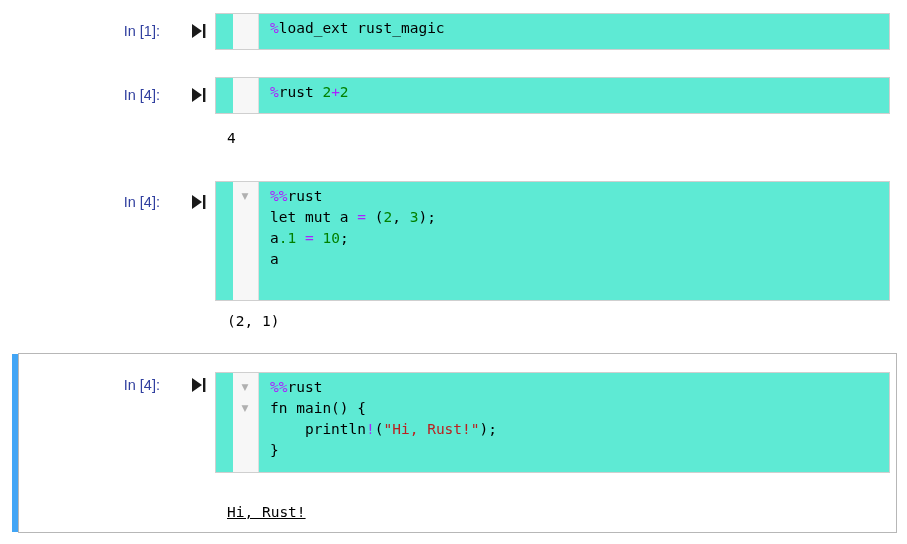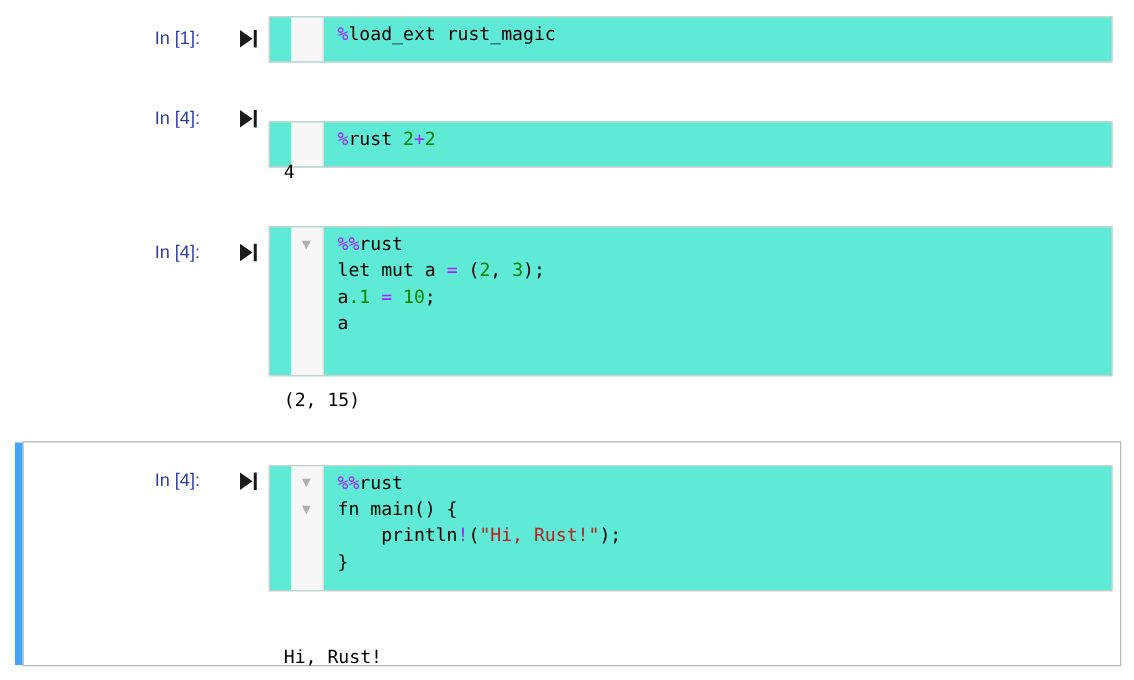--- a/index.html
+++ b/index.html
@@ -157,21 +157,21 @@
     </div>
     <div class="cell" style="left: 0px; top: 0px; height: 544px; pointer-events: none;">
       <div class="cell-inner">
         <div class="prompt" style="top: 85px;">In [4]:</div>
         <div class="run-icon" style="top: 85px; pointer-events: auto;">
           <svg width="18" height="20" viewBox="0 0 18 20" xmlns="http://www.w3.org/2000/svg">
             <path d="M2 3 L12 10 L2 17 Z" fill="#1a1a1a"></path>
             <rect x="13" y="3" width="2.4" height="14" fill="#1a1a1a"></rect>
           </svg>
         </div>
-        <div class="input-box" style="top: 77px; height: 37px; pointer-events: auto; margin-top: 20px;">
+        <div class="input-box" style="top: 77px; height: 37px; pointer-events: auto;">
           <div class="gutter"></div>
           <div class="code"><span class="ln"><span class="tok-magic">%</span><span class="tok-plain">rust </span><span class="tok-num">2</span><span class="tok-op">+</span><span class="tok-num">2</span></span></div>
         </div>
         <div class="output" style="top: 128px;">4</div>
       </div>
     </div>
     <div class="cell" style="left: 0px; top: 0px; height: 544px; pointer-events: none;">
       <div class="cell-inner">
         <div class="prompt" style="top: 192px;">In [4]:</div>
         <div class="run-icon" style="top: 192px; pointer-events: auto;">
@@ -179,37 +179,37 @@
             <path d="M2 3 L12 10 L2 17 Z" fill="#1a1a1a"></path>
             <rect x="13" y="3" width="2.4" height="14" fill="#1a1a1a"></rect>
           </svg>
         </div>
         <div class="input-box" style="top: 181px; height: 120px; pointer-events: auto;">
           <div class="gutter">
             <div class="fold" style="top: 4px;">▼</div>
           </div>
           <div class="code"><span class="ln"><span class="tok-magic">%%</span><span class="tok-plain">rust</span></span><span class="ln"><span class="tok-plain">let mut a </span><span class="tok-op">=</span><span class="tok-plain"> (</span><span class="tok-num">2</span><span class="tok-plain">, </span><span class="tok-num">3</span><span class="tok-plain">);</span></span><span class="ln"><span class="tok-plain">a</span><span class="tok-num">.1</span><span class="tok-plain"> </span><span class="tok-op">=</span><span class="tok-plain"> </span><span class="tok-num">10</span><span class="tok-plain">;</span></span><span class="ln"><span class="tok-plain">a</span></span></div>
         </div>
-        <div class="output" style="top: 311px;">(2, 15)</div>
+        <div class="output" style="top: 311px;">(2, 1)</div>
       </div>
     </div>
     <div class="cell selected" style="left: 0px; top: 0px; height: 544px; pointer-events: none; border-radius: 28px;">
       <div class="cell-inner">
         <div class="sel-box" style="top: 353px; height: 180px; right: 10px;"></div>
         <div class="sel-bar" style="top: 354px; height: 178px;"></div>
         <div class="prompt" style="top: 375px;">In [4]:</div>
         <div class="run-icon" style="top: 375px; pointer-events: auto;">
           <svg width="18" height="20" viewBox="0 0 18 20" xmlns="http://www.w3.org/2000/svg">
             <path d="M2 3 L12 10 L2 17 Z" fill="#1a1a1a"></path>
             <rect x="13" y="3" width="2.4" height="14" fill="#1a1a1a"></rect>
           </svg>
         </div>
         <div class="input-box" style="top: 372px; height: 101px; pointer-events: auto;">
           <div class="gutter">
             <div class="fold" style="top: 4px;">▼</div>
             <div class="fold" style="top: 25px;">▼</div>
           </div>
           <div class="code"><span class="ln"><span class="tok-magic">%%</span><span class="tok-plain">rust</span></span><span class="ln"><span class="tok-plain">fn main() {</span></span><span class="ln"><span class="tok-plain">    println</span><span class="tok-op">!</span><span class="tok-plain">(</span><span class="tok-str">"Hi, Rust!"</span><span class="tok-plain">);</span></span><span class="ln"><span class="tok-plain">}</span></span></div>
         </div>
-        <div class="output" style="top: 516px;">Hi, Rust!</div>
+        <div class="output" style="top: 502px; text-decoration: underline;">Hi, Rust!</div>
       </div>
     </div>
   </div>
 
 </body></html>

